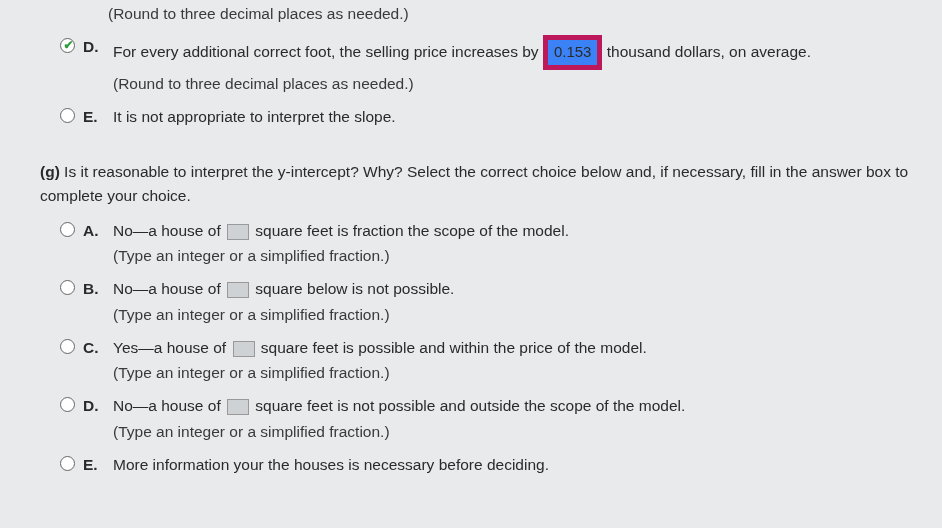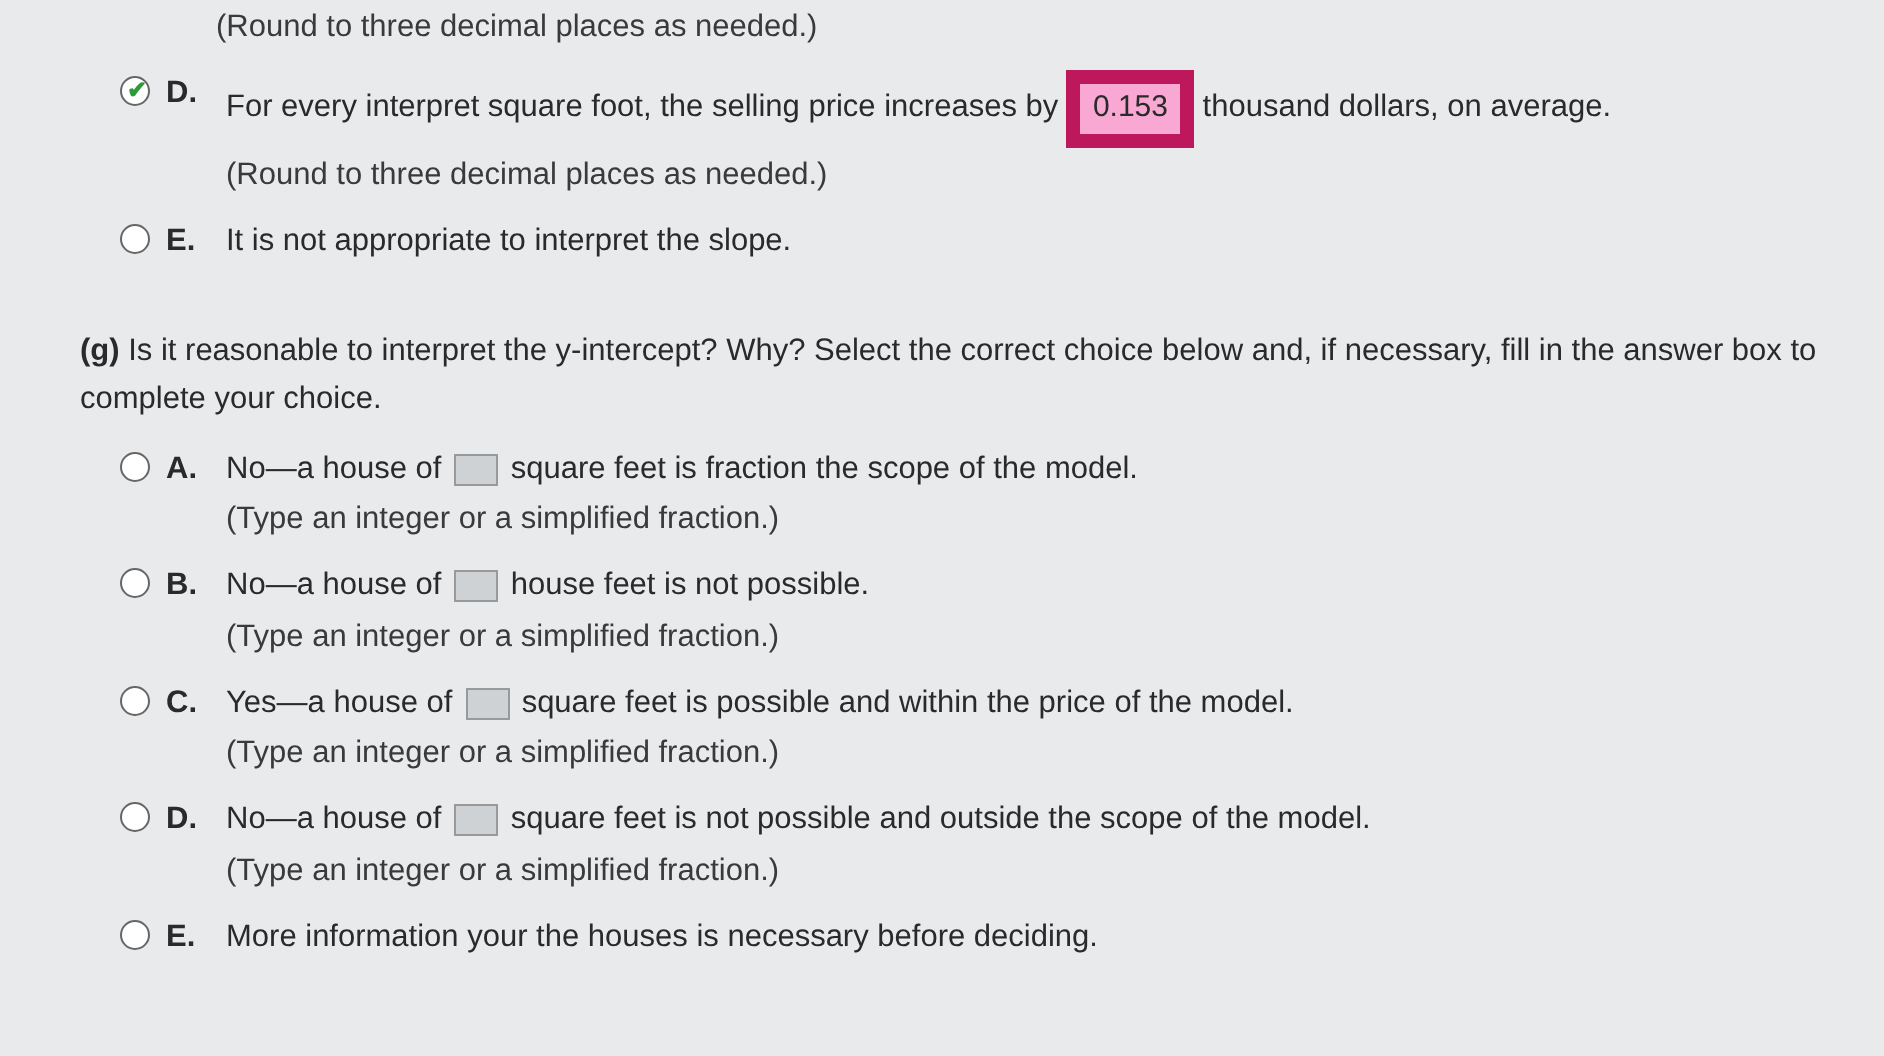--- a/index.html
+++ b/index.html
@@ -52,22 +52,22 @@
       color: #3a3a3a;
       margin-top: 2px;
     }
     .question {
       margin: 32px 0 12px 20px;
     }
     .inline-input {
       display: inline-block;
       min-width: 44px;
       padding: 1px 6px;
-      background: #f9a8d4;
-      border: 7px solid #be185d;
+      background: #3b82f6;
+      border: 5px solid #be185d;
       text-align: center;
       font-size: 15px;
     }
     .blank-box {
       display: inline-block;
       width: 22px;
       height: 16px;
       background: #cfd2d4;
       border: 1px solid #999;
       vertical-align: middle;
@@ -77,21 +77,21 @@
   </style>
 </head>
 <body>
 
 <div class="indent-hint hint">(Round to three decimal places as needed.)</div>
 
 <div class="option-row">
   <span class="radio checked"></span>
   <span class="letter">D.</span>
   <div class="opt-body">
-    <span>For every interpret square foot, the selling price increases by</span>
+    <span>For every additional correct foot, the selling price increases by</span>
     <span class="inline-input">0.153</span>
     <span>thousand dollars, on average.</span>
     <div class="hint">(Round to three decimal places as needed.)</div>
   </div>
 </div>
 
 <div class="option-row">
   <span class="radio"></span>
   <span class="letter">E.</span>
   <div class="opt-body">
@@ -114,21 +114,21 @@
     <div class="hint">(Type an integer or a simplified fraction.)</div>
   </div>
 </div>
 
 <div class="option-row">
   <span class="radio"></span>
   <span class="letter">B.</span>
   <div class="opt-body">
     <span>No—a house of</span>
     <span class="blank-box"></span>
-    <span>house feet is not possible.</span>
+    <span>square below is not possible.</span>
     <div class="hint">(Type an integer or a simplified fraction.)</div>
   </div>
 </div>
 
 <div class="option-row">
   <span class="radio"></span>
   <span class="letter">C.</span>
   <div class="opt-body">
     <span>Yes—a house of</span>
     <span class="blank-box"></span>

